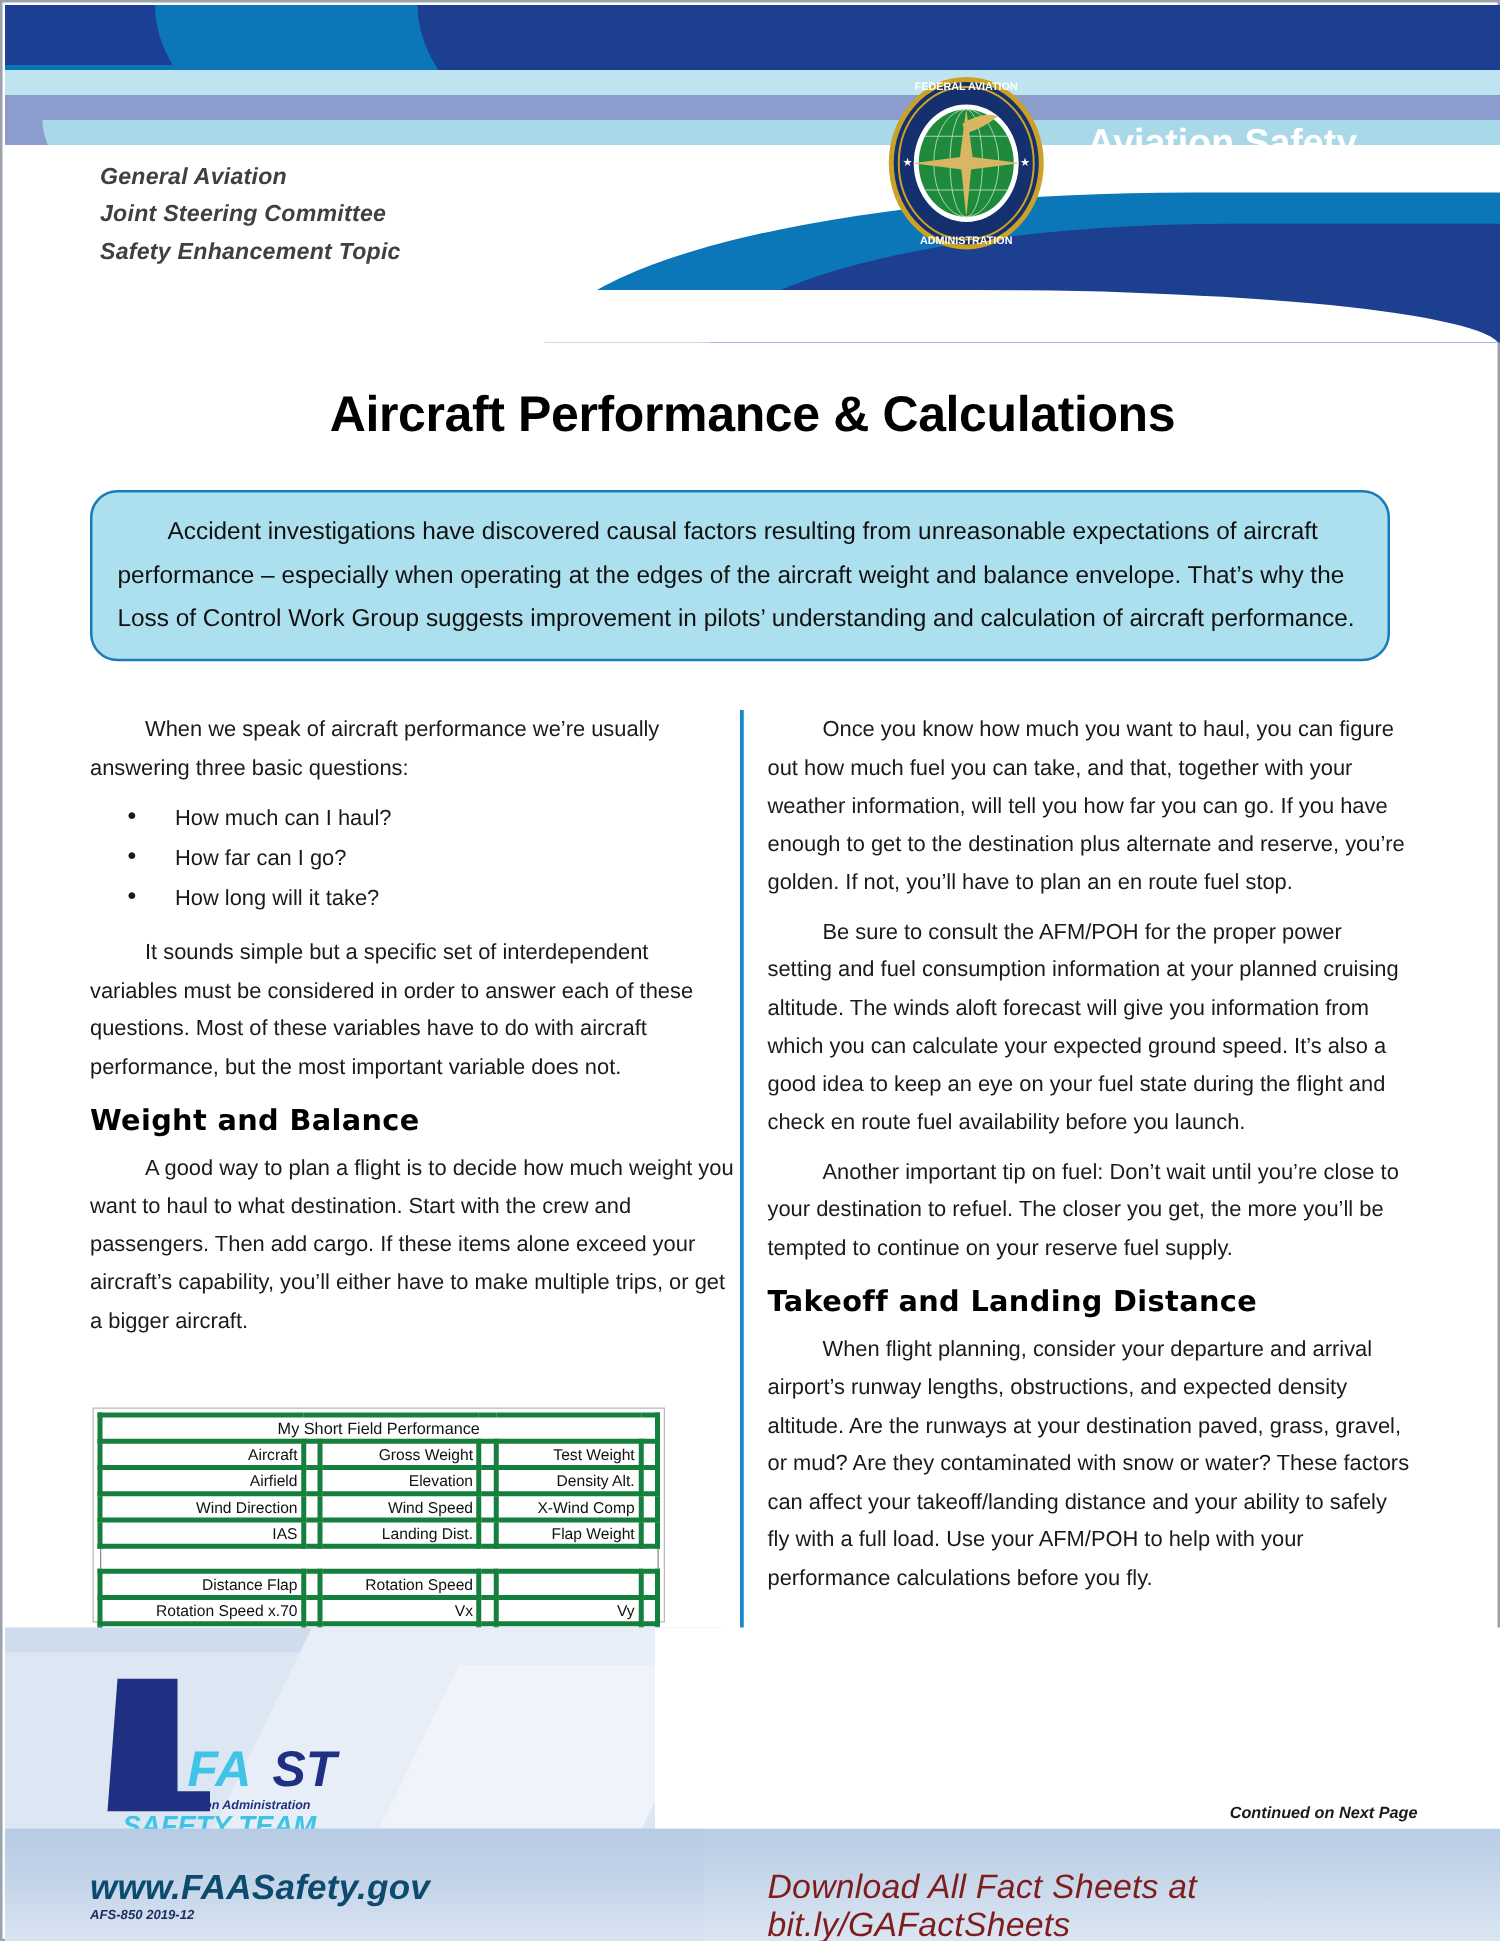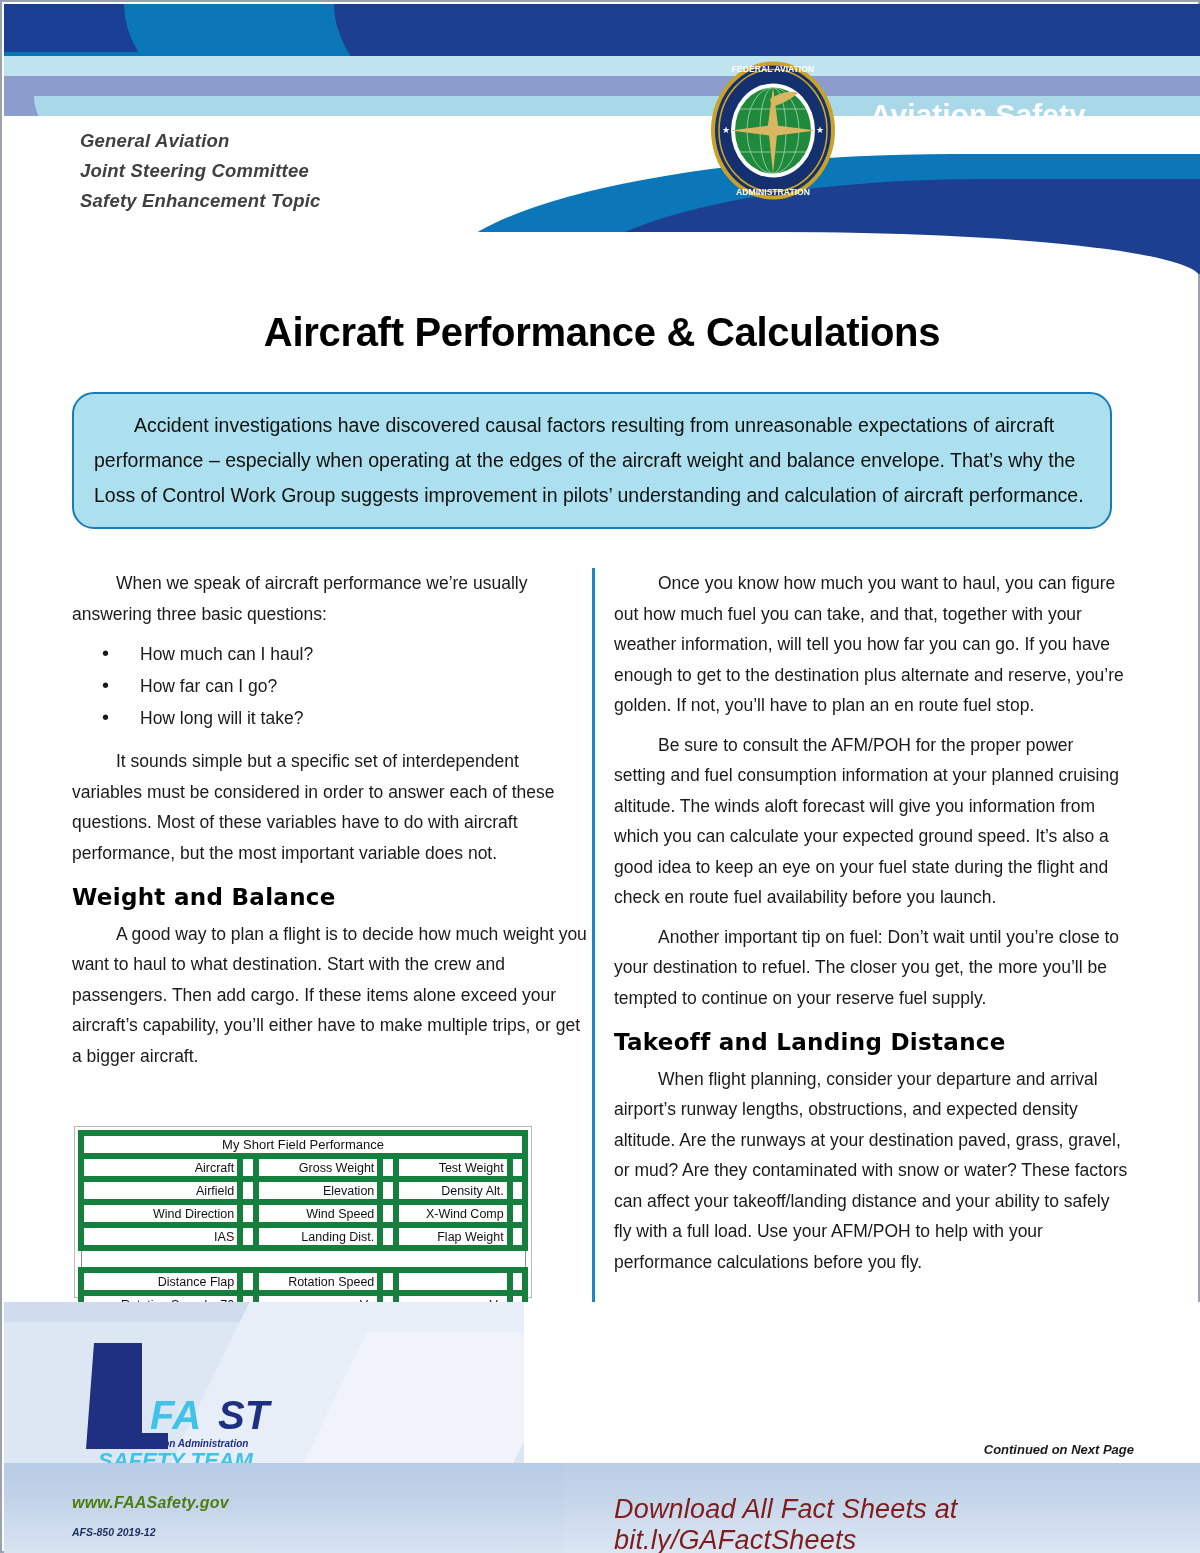--- a/index.html
+++ b/index.html
@@ -87,21 +87,21 @@
   h2.sect{
     font-size:23px;font-weight:bold;margin:14px 0 6px 0;color:#000;
     letter-spacing:.3px;font-family:"DejaVu Sans", sans-serif;
   }
 
   
   .perf-table{
     position:absolute;left:76px;top:1128px;width:450px;
     border-collapse:collapse;font-size:12.5px;color:#111;background:#fff;
   }
-  .perf-table td{border:6px solid #15803d;height:17px;padding:0 3px;text-align:right;}
+  .perf-table td{border:4px solid #15803d;height:17px;padding:0 3px;text-align:right;}
   .perf-table td.in{background:#fff;}
   .perf-table td.title{text-align:center;font-size:13px;}
   .perf-table tr.spacer td{border-left:1px solid #8a8a8a;border-right:1px solid #8a8a8a;
      border-top:1px solid #8a8a8a;border-bottom:1px solid #8a8a8a;height:16px;}
   .tbl-wrap{position:absolute;left:72px;top:1124px;width:458px;height:172px;
      border:1px solid #b8b8b8;box-sizing:border-box;background:#fff;}
 
   
   .footer-art{position:absolute;left:2px;top:1300px;width:1196px;height:251px;overflow:hidden;}
   .fa-s1{position:absolute;left:-260px;top:-10px;width:760px;height:330px;background:#cedcee;
@@ -114,22 +114,22 @@
      transform:skewX(-26deg);}
   .fa-white{position:absolute;left:520px;top:-40px;width:700px;height:240px;background:#fff;}
   .footer-bar{
     position:absolute;left:2px;top:1461px;width:1196px;height:90px;
     background:linear-gradient(180deg,#b9cde5 0%, #c7d7ea 45%, #dbe6f3 100%);
   }
   .footer-bar-left-fade{position:absolute;left:0;top:0;width:560px;height:90px;
     background:linear-gradient(180deg,#b7cbe4 0%, #c5d5e9 50%, #d9e4f2 100%);}
   .faast-logo{position:absolute;left:78px;top:1335px;width:230px;height:135px;}
   .faa-site{
-    position:absolute;left:70px;top:1492px;color:#4d7c0f;font-style:italic;
-    font-weight:bold;font-size:16px;letter-spacing:.2px;
+    position:absolute;left:70px;top:1492px;color:#0c4a6e;font-style:italic;
+    font-weight:bold;font-size:28px;letter-spacing:.2px;
   }
   .afs-code{
     position:absolute;left:70px;top:1524px;color:#1a2f5e;font-style:italic;
     font-weight:bold;font-size:10.5px;
   }
   .download-line{
     position:absolute;left:612px;top:1492px;width:560px;color:#7f1d1d;
     font-style:italic;font-size:27px;letter-spacing:.2px;text-align:left;
   }
   .continued{

